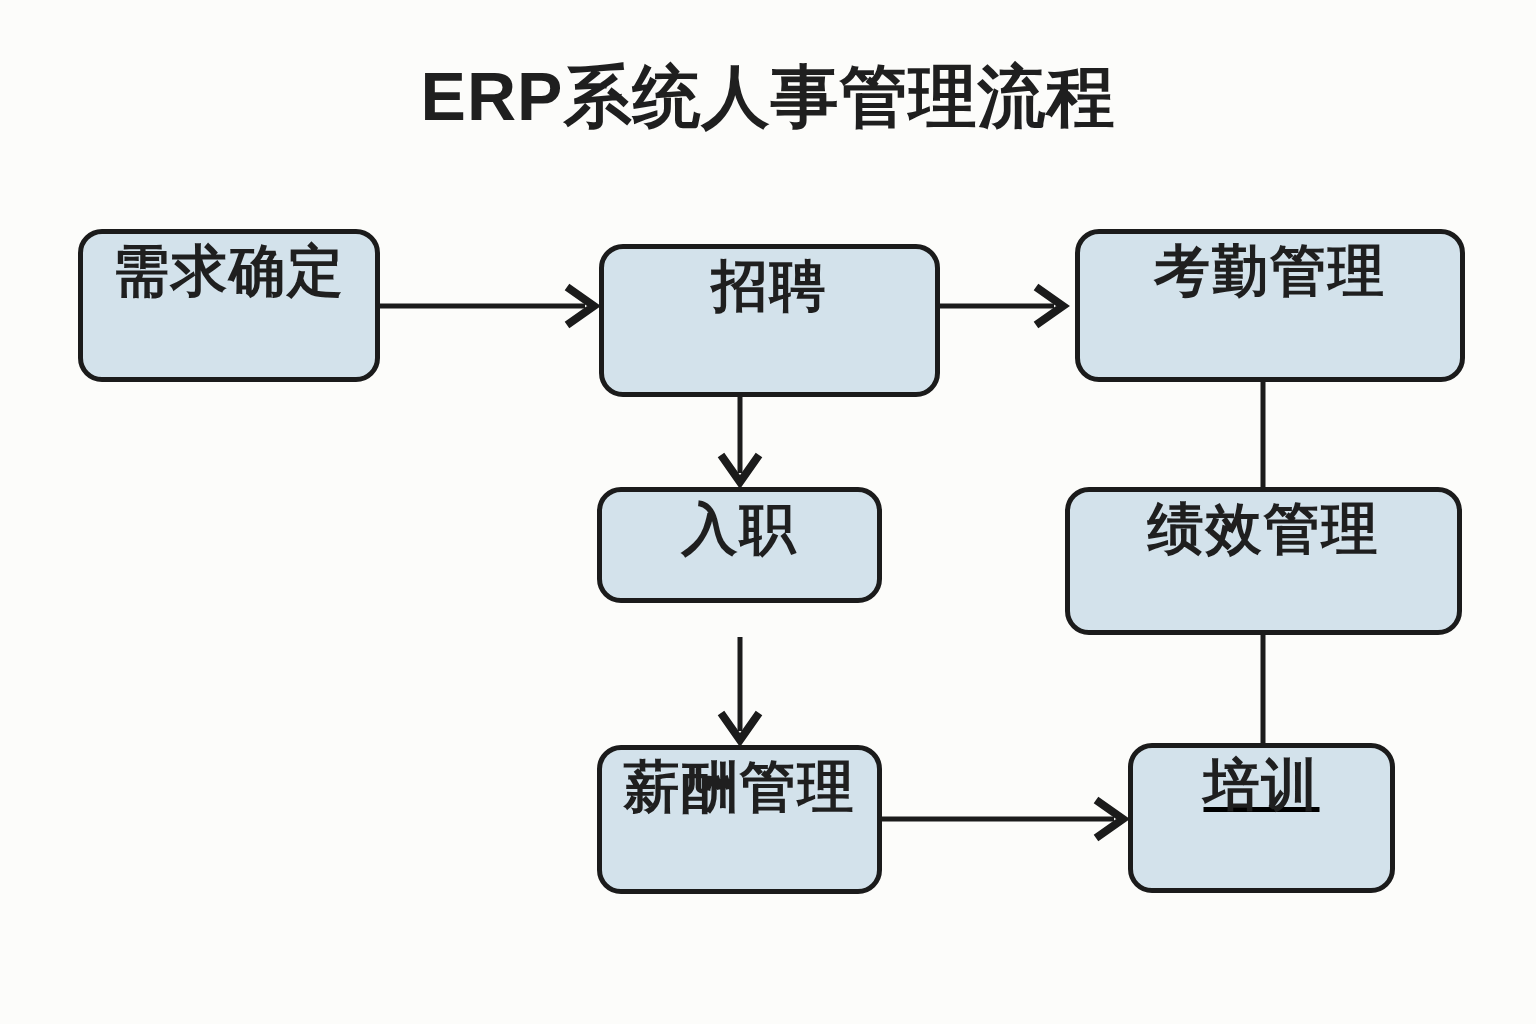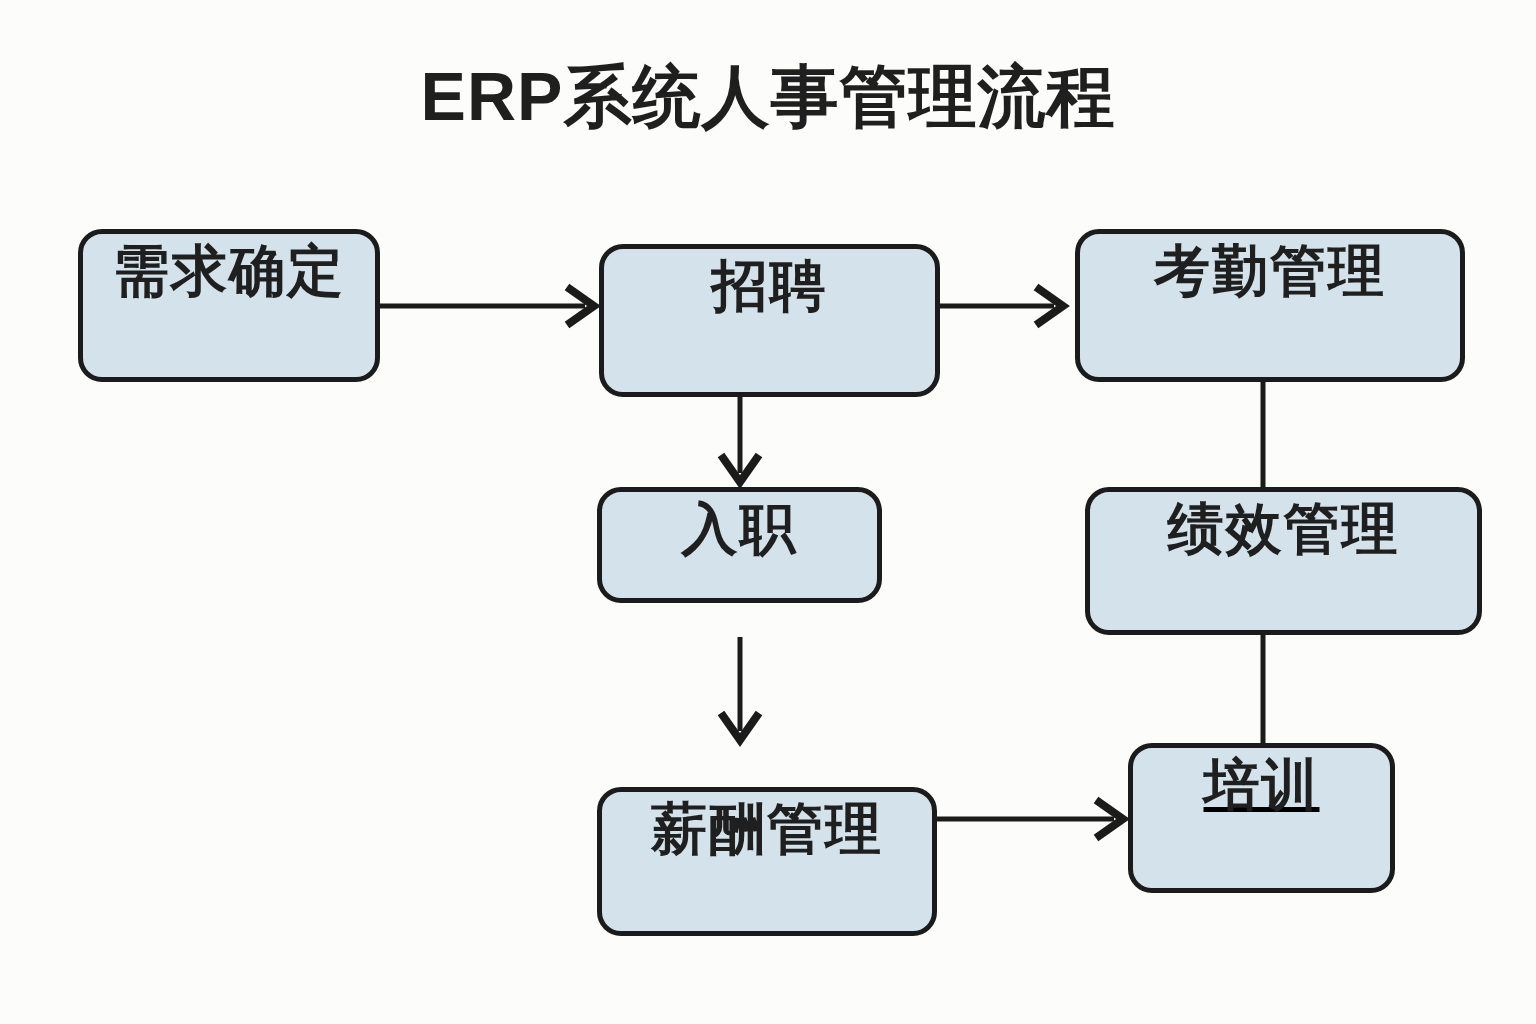--- a/index.html
+++ b/index.html
@@ -91,23 +91,23 @@
       </div>
       <div class="node" style="left: 599px; top: 244px; width: 341px; height: 153px;">
         <span class="node-label">招聘</span>
       </div>
       <div class="node" style="left: 1068px; top: 229px; width: 390px; height: 153px; margin-left: 7px;">
         <span class="node-label">考勤管理</span>
       </div>
       <div class="node" style="left: 597px; top: 487px; width: 285px; height: 116px;">
         <span class="node-label">入职</span>
       </div>
-      <div class="node" style="left: 1065px; top: 487px; width: 397px; height: 148px; margin-left: 20px;">
+      <div class="node" style="left: 1065px; top: 487px; width: 397px; height: 148px;">
         <span class="node-label">绩效管理</span>
       </div>
-      <div class="node" style="left: 597px; top: 787px; width: 340px; height: 149px;">
+      <div class="node" style="left: 597px; top: 745px; width: 285px; height: 149px;">
         <span class="node-label">薪酬管理</span>
       </div>
       <div class="node" style="left: 1128px; top: 743px; width: 267px; height: 150px; text-decoration: underline;">
         <span class="node-label">培训</span>
       </div>
     </div>
 </div>
 
 </body></html>

